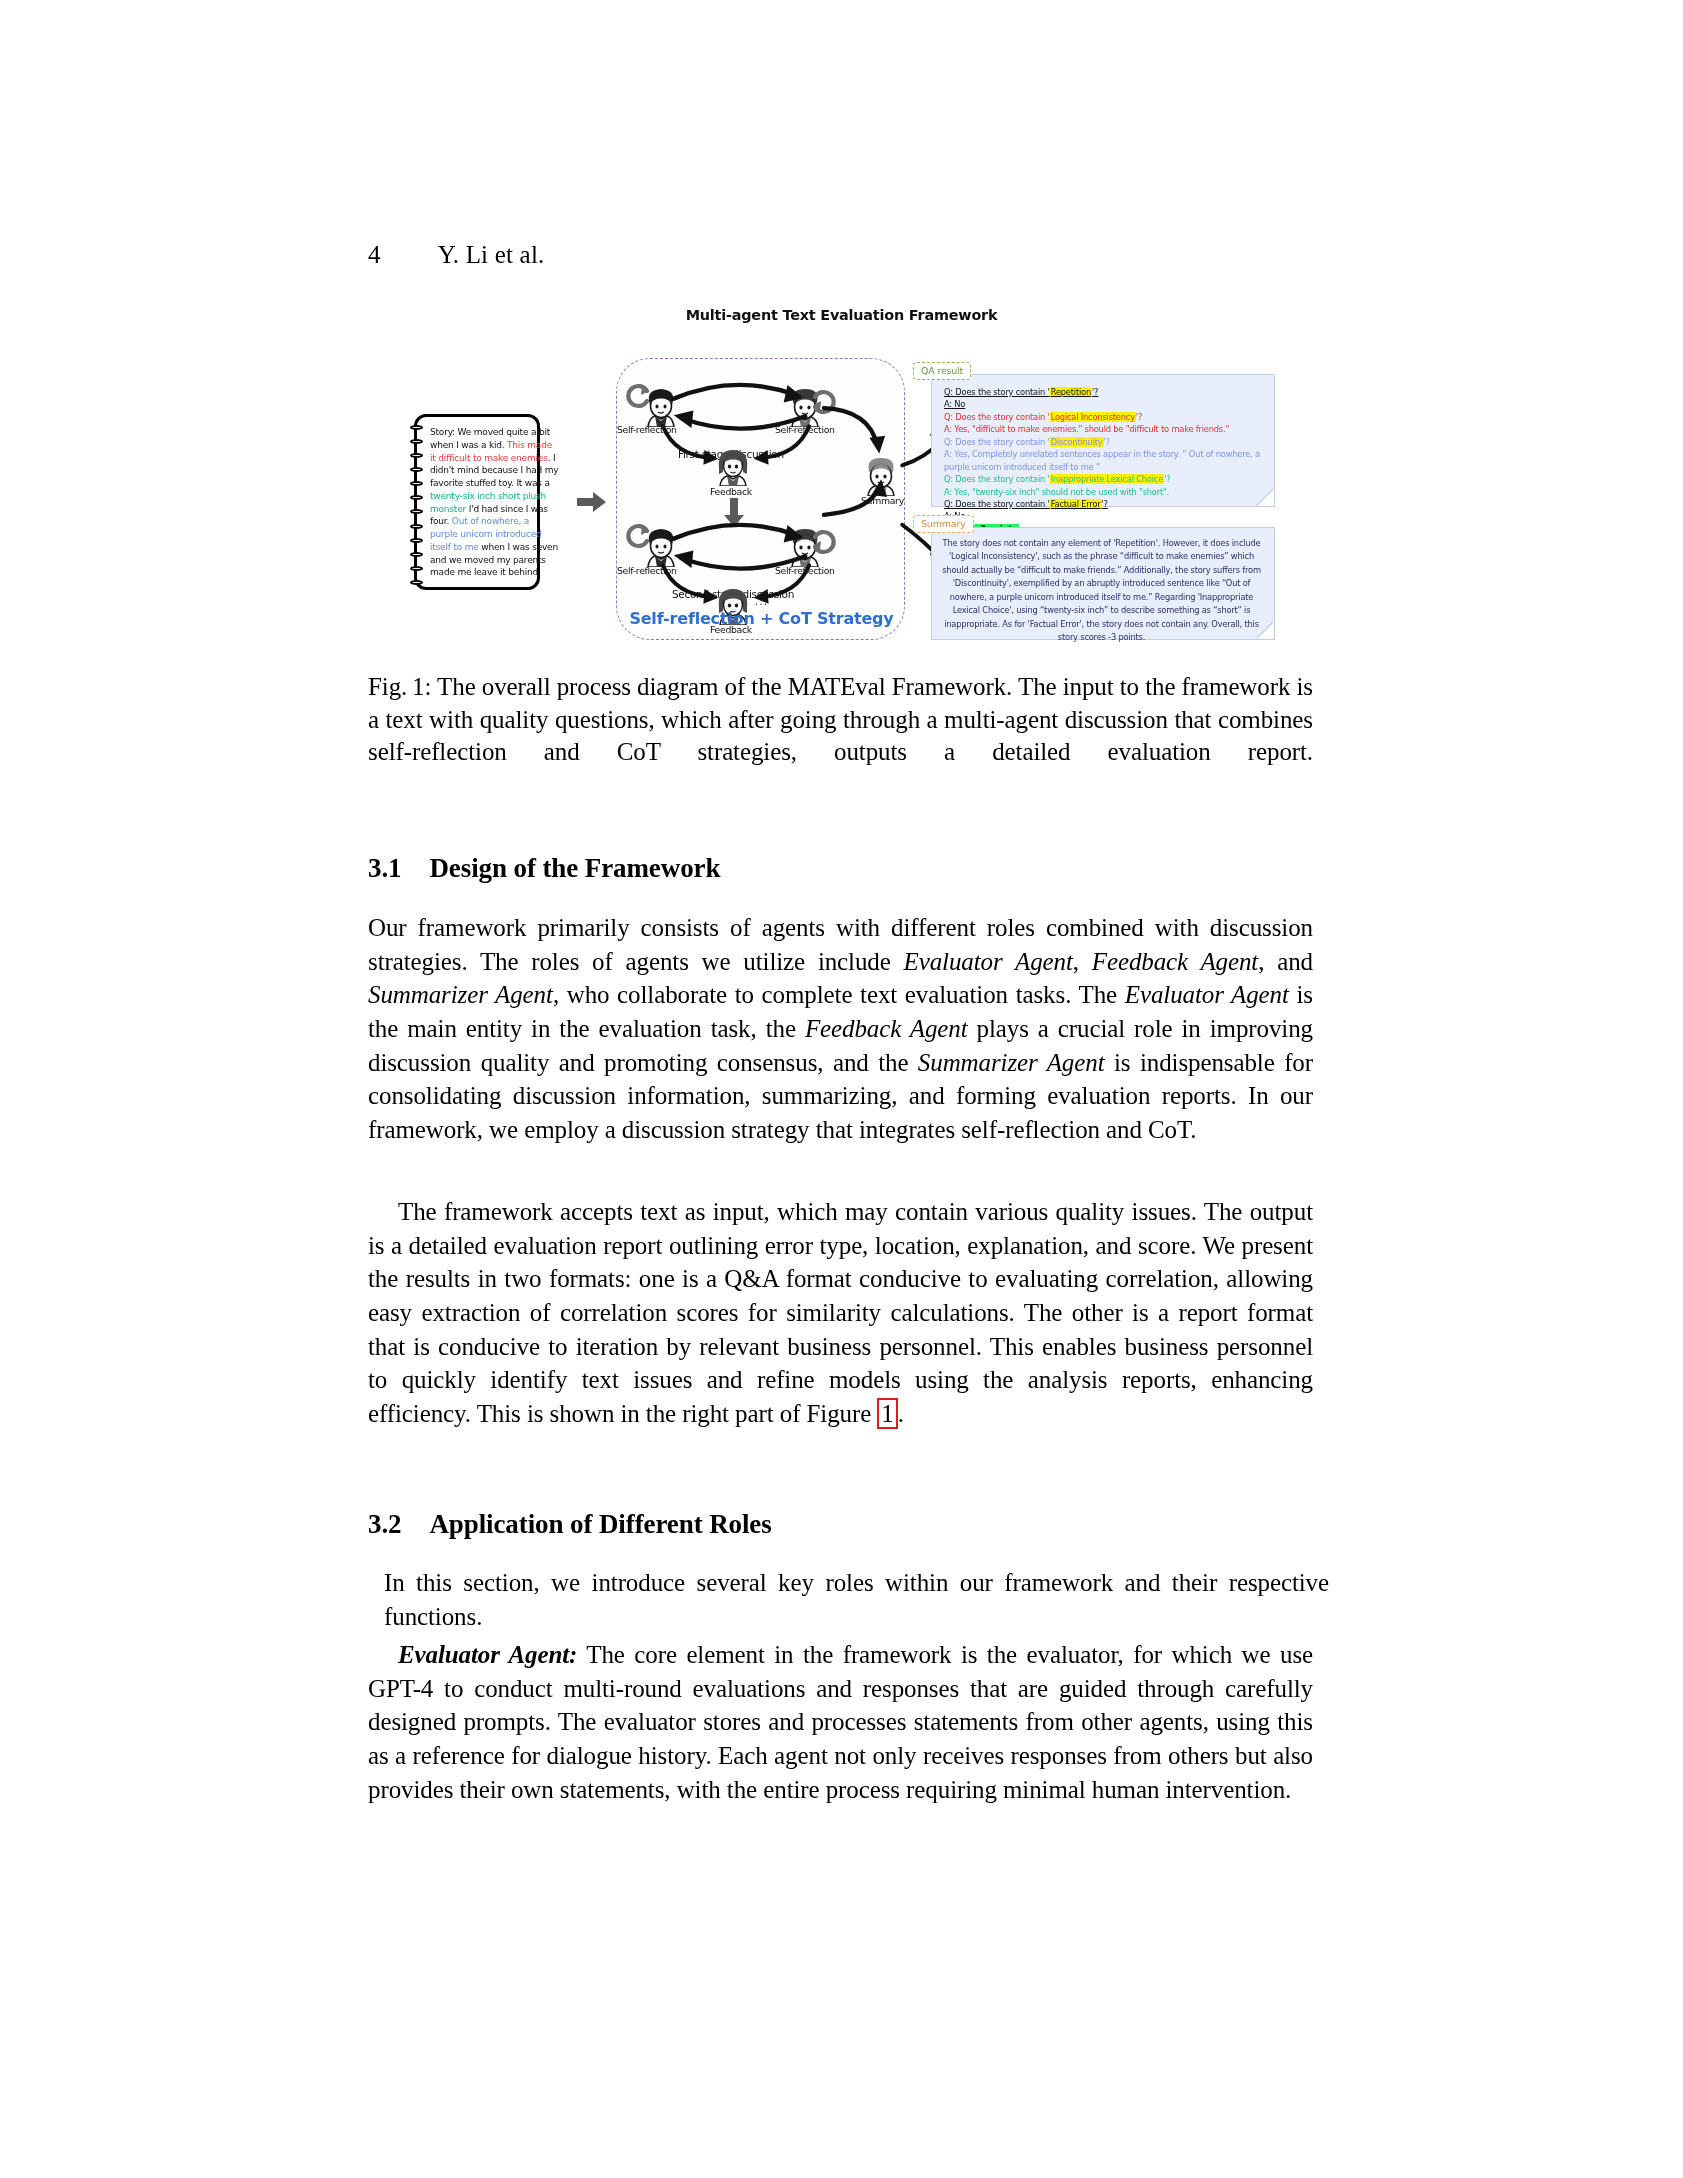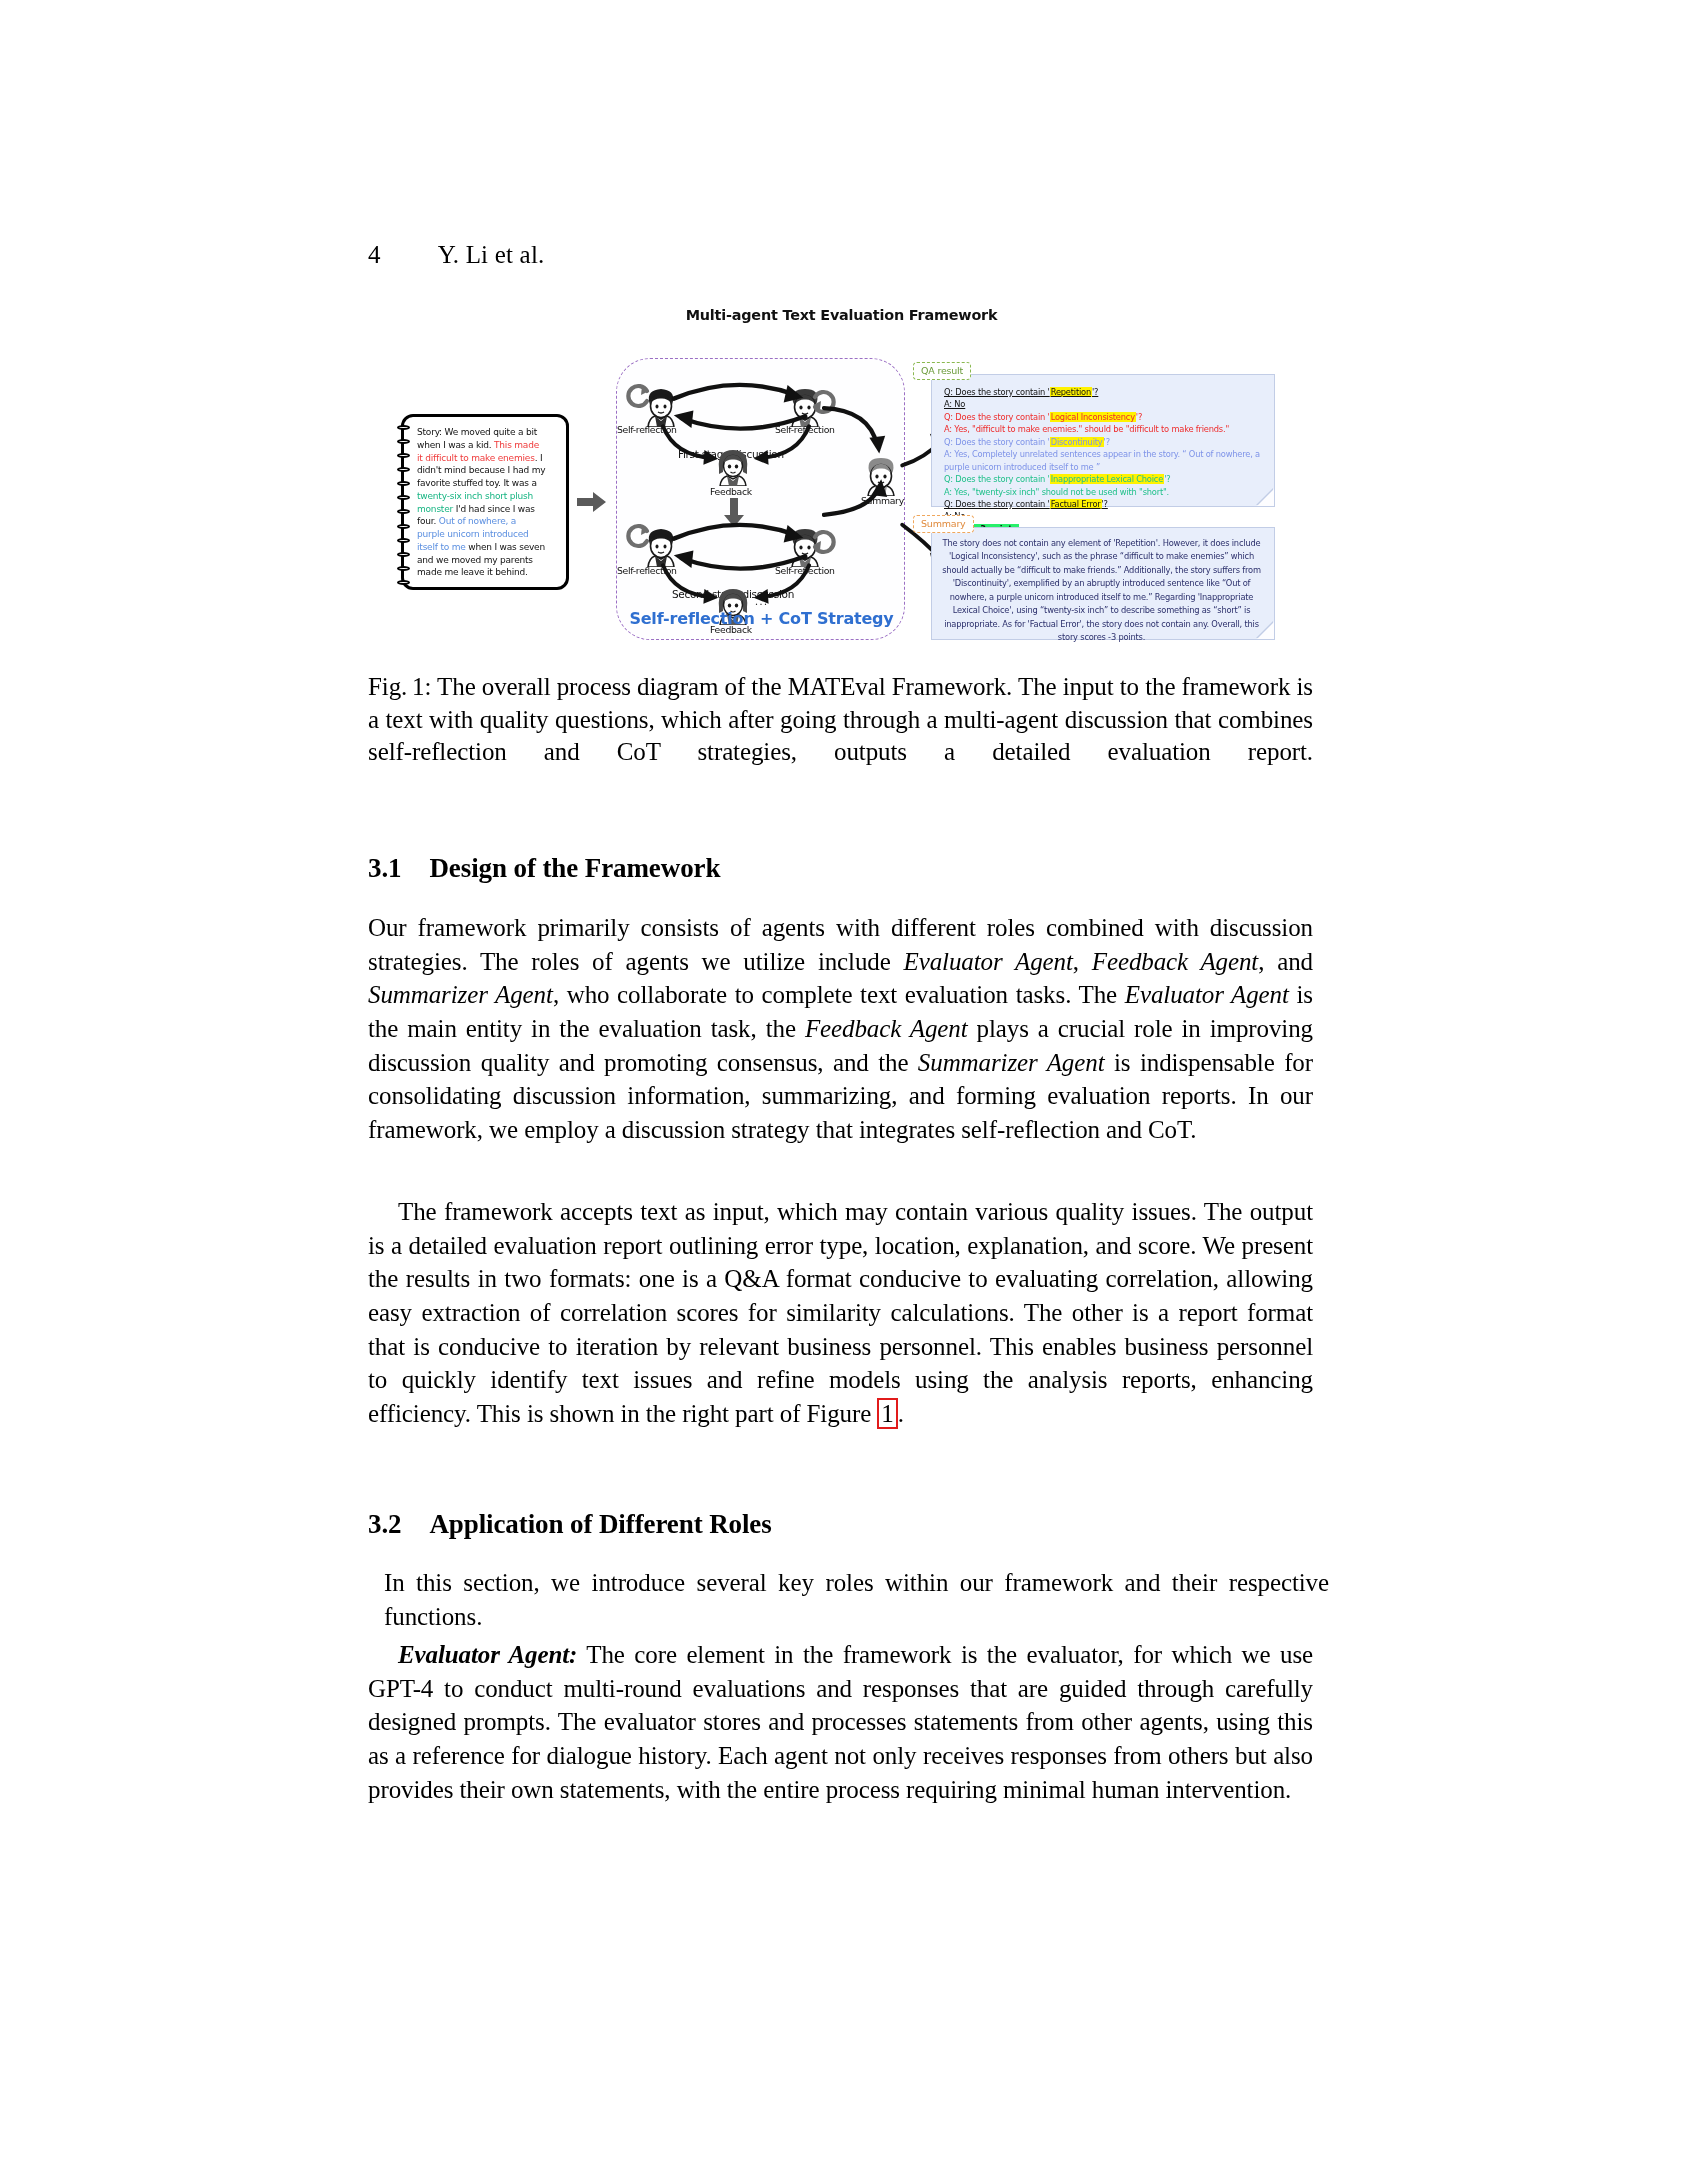--- a/index.html
+++ b/index.html
@@ -50,23 +50,23 @@
     font-family: "DejaVu Sans", sans-serif;
     font-size: 14.4px;
     font-weight: 600;
     color: #111;
     letter-spacing: -0.2px;
   }
 
   
   .story-card {
     position: absolute;
-    left: 5px;
+    left: 18px;
     top: 107px;
-    width: 168px;
+    width: 126px;
     height: 176px;
     border: 3px solid #000;
     border-radius: 12px;
     background: #fff;
     box-sizing: border-box;
   }
   .spiral {
     position: absolute;
     left: -7px;
     top: 8px;

